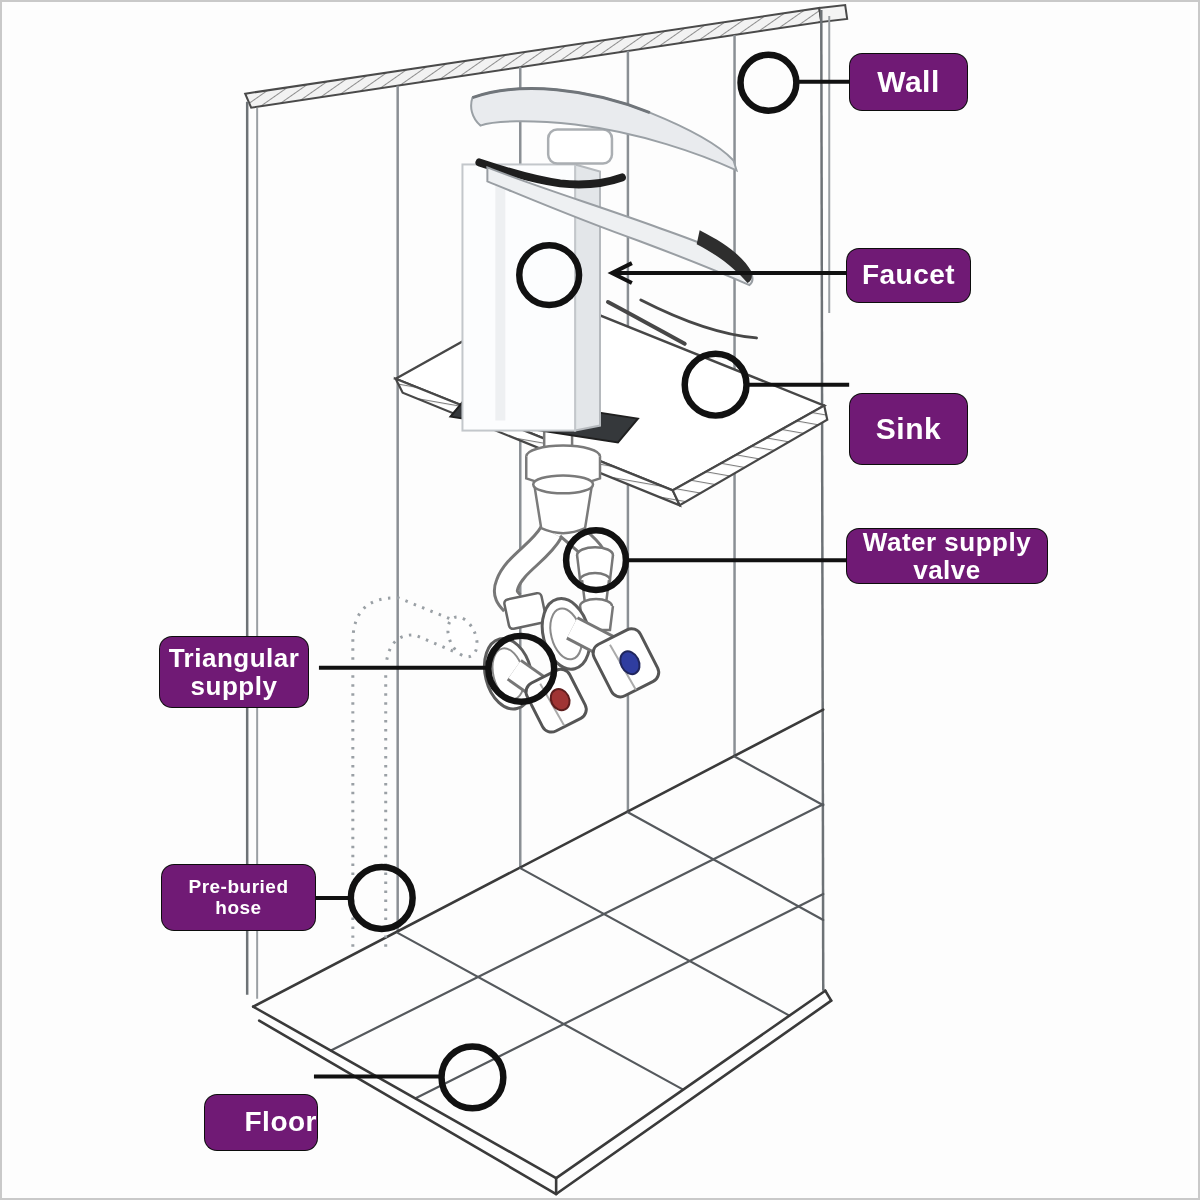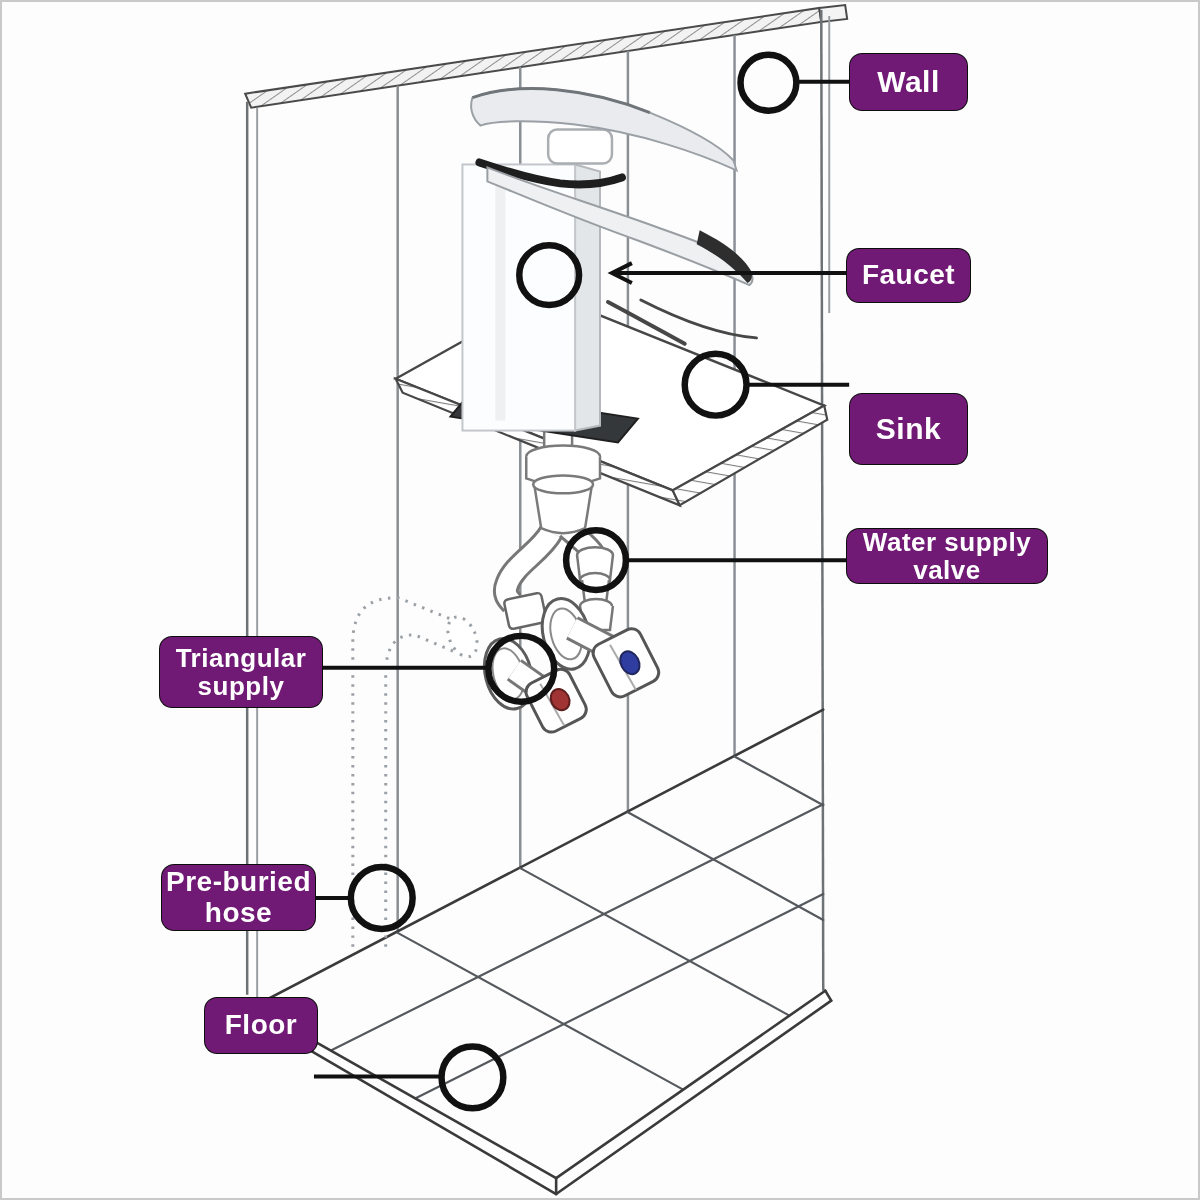--- a/index.html
+++ b/index.html
@@ -13,23 +13,23 @@
     position:absolute;background:#701a75;color:#ffffff;border-radius:12px;
     display:flex;flex-direction:column;align-items:center;justify-content:center;
     font-weight:bold;text-align:center;letter-spacing:.5px;line-height:1.08;
     box-shadow:0 0 0 1px #0d0d0d;
   }
   .callout-label span{display:block;white-space:nowrap;}
   #label-wall   {left:848px;top:52px;  width:117px;height:56px;font-size:30px;}
   #label-faucet {left:845px;top:247px; width:123px;height:53px;font-size:28px;}
   #label-sink   {left:848px;top:355px; width:117px;height:70px;font-size:30px;margin-top:37px;}
   #label-wsh    {left:845px;top:527px; width:200px;height:54px;font-size:26px;}
-  #label-tri    {left:158px;top:635px; width:162px;height:70px;font-size:26px;}
-  #label-pipe   {left:160px;top:863px; width:153px;height:65px;font-size:28px;}
-  #label-floor  {left:203px;top:996px;width:112px;height:55px;font-size:28px;}
+  #label-tri    {left:158px;top:635px; width:148px;height:70px;font-size:26px;}
+  #label-pipe   {left:160px;top:863px; width:153px;height:65px;font-size:19px;}
+  #label-floor  {left:203px;top:1093px;width:112px;height:55px;font-size:28px;align-items:flex-end;}
 </style>
 </head>
 <body>
 
 <div id="stage">
 
 <svg id="art" viewBox="0 0 1200 1200">
   <defs>
     <pattern id="beamHatch" width="9" height="9" patternUnits="userSpaceOnUse" patternTransform="rotate(55)">
       <rect width="9" height="9" fill="#f2f2f2"></rect>

